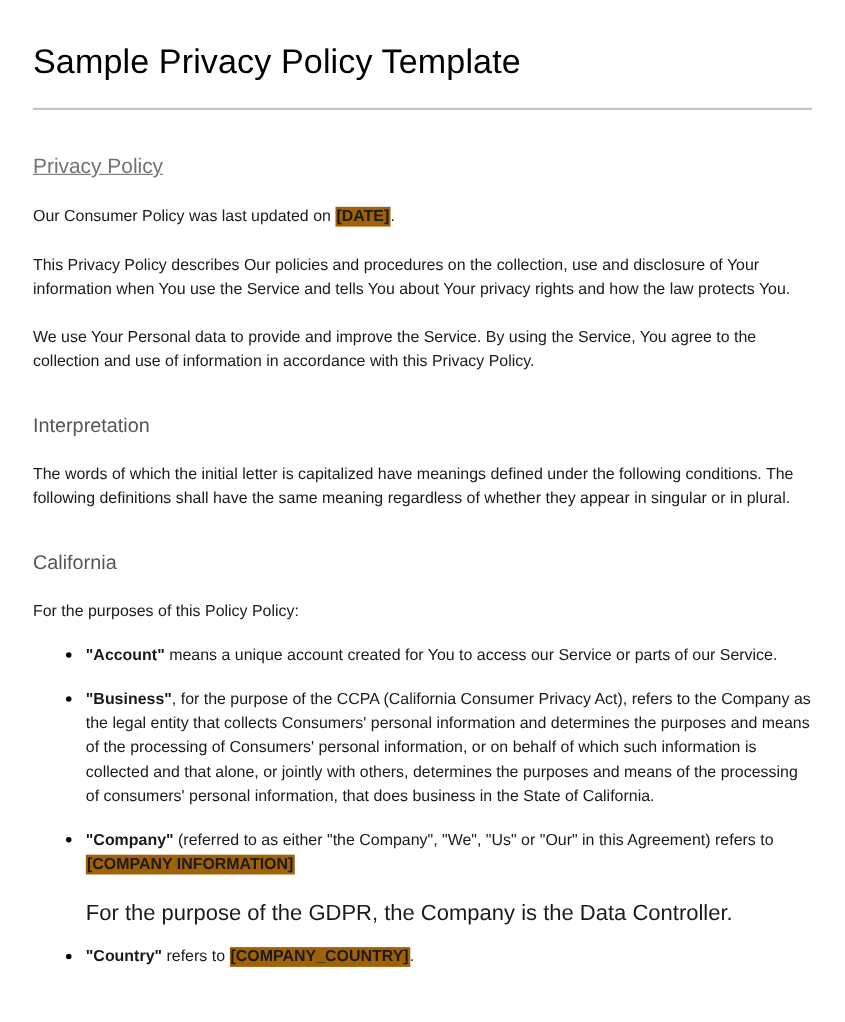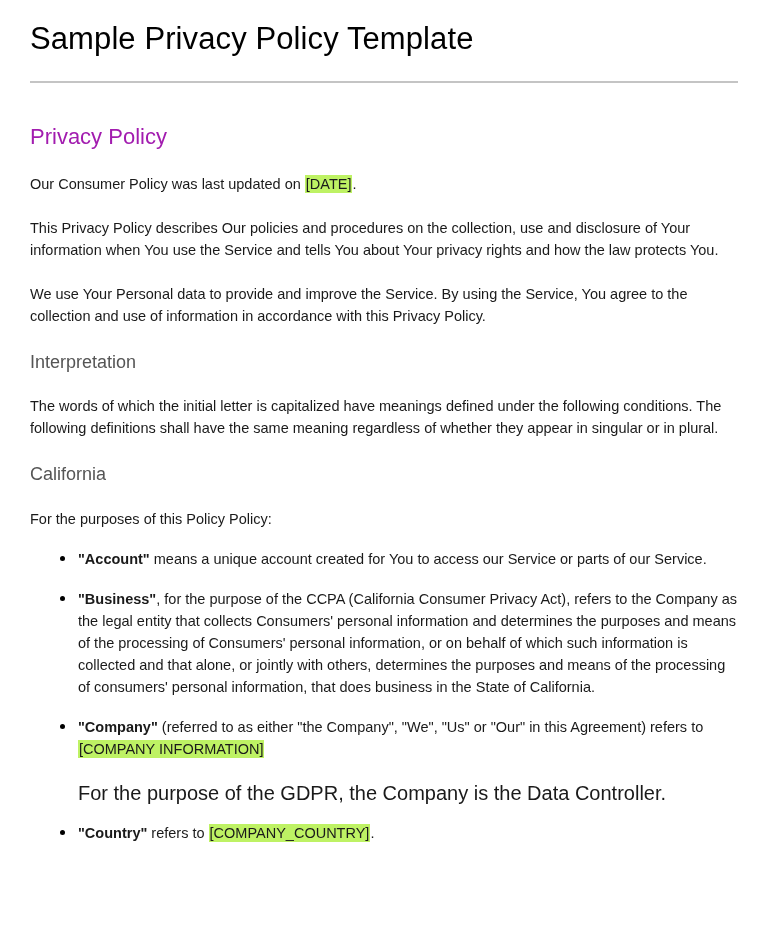--- a/index.html
+++ b/index.html
@@ -19,43 +19,44 @@
     width: 768px;
     box-sizing: border-box;
     padding: 0 30px;
   }
   
   .doc-title {
     font-size: 31px;
     font-weight: normal;
     line-height: 1.2;
     margin: 0;
-    padding-top: 20px;
+    padding-top: 37px;
     letter-spacing: 0.1px;
     color: #000;
   }
   .title-rule {
     border: 0;
     border-top: 2px solid #c4c4c4;
     margin: 24px 0 0 0;
     width: 708px;
   }
   
   h2.sec-h2 {
-    font-size: 22px;
+    font-size: 19px;
     font-weight: normal;
-    color: #a21caf;
+    color: #737373;
     margin: 40px 0 0 0;
     line-height: 1.25;
+    text-decoration: underline;
   }
   h3.sec-h3 {
     font-size: 18px;
     font-weight: normal;
     color: #555555;
-    margin: 24px 0 0 0;
+    margin: 36px 0 0 0;
     line-height: 1.25;
   }
   
   p.body {
     font-size: 14.5px;
     line-height: 22px;
     color: #1a1a1a;
     margin: 22px 0 0 0;
     max-width: 712px;
   }
@@ -84,22 +85,23 @@
     border-radius: 50%;
     background: #000000;
   }
   ul.defs > li p.sub {
     margin: 22px 0 0 0;
     font-size: 20px;
     line-height: 22px;
   }
   b, strong { font-weight: bold; }
   .hl {
-    background-color: #bef264;
+    background-color: #a16207;
     padding: 1px 1px;
+    font-weight: bold;
   }
   .spacer-bottom { height: 26px; }
 </style>
 </head>
 <body>
 
 <div class="page">
 
   <h1 class="doc-title">Sample Privacy Policy Template</h1>
 

